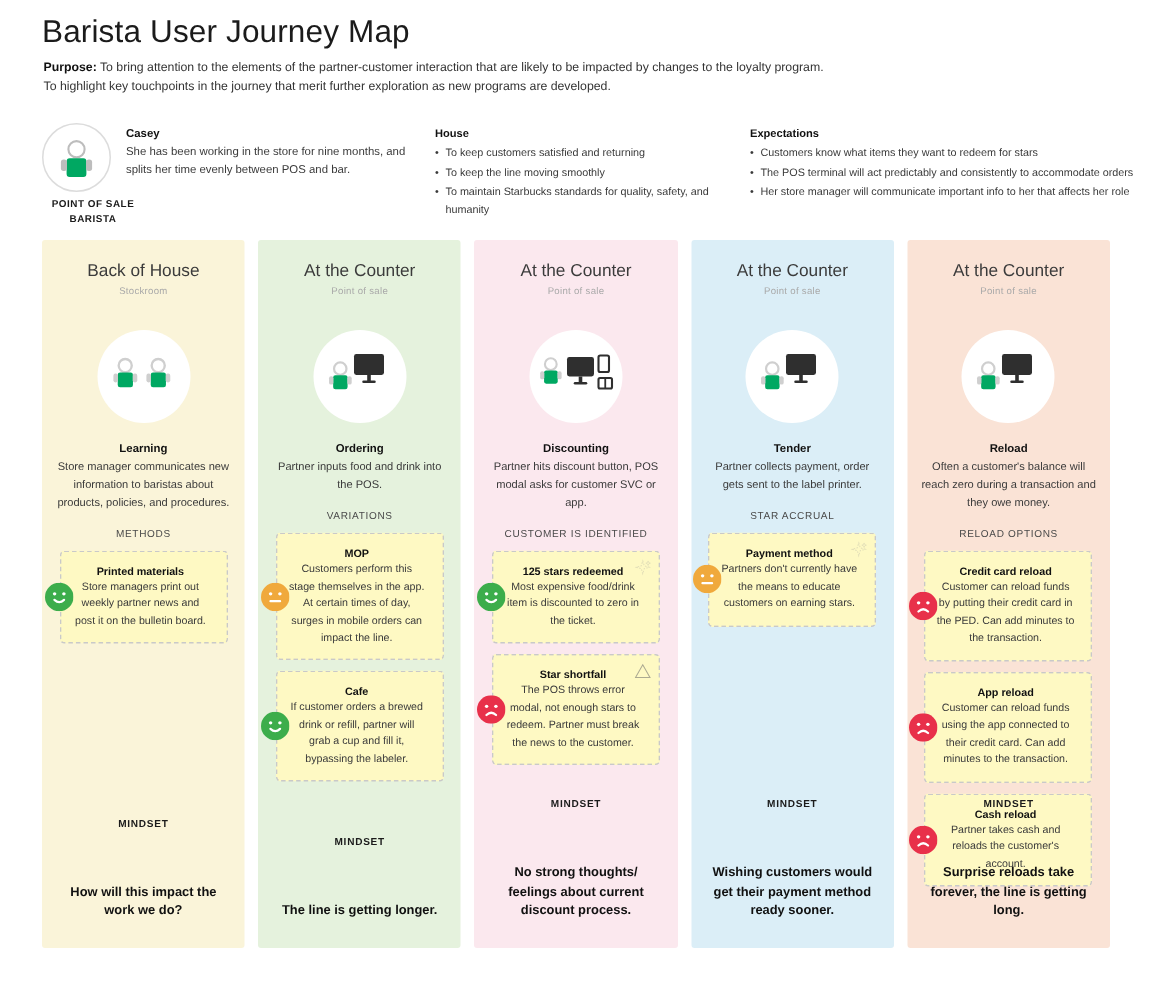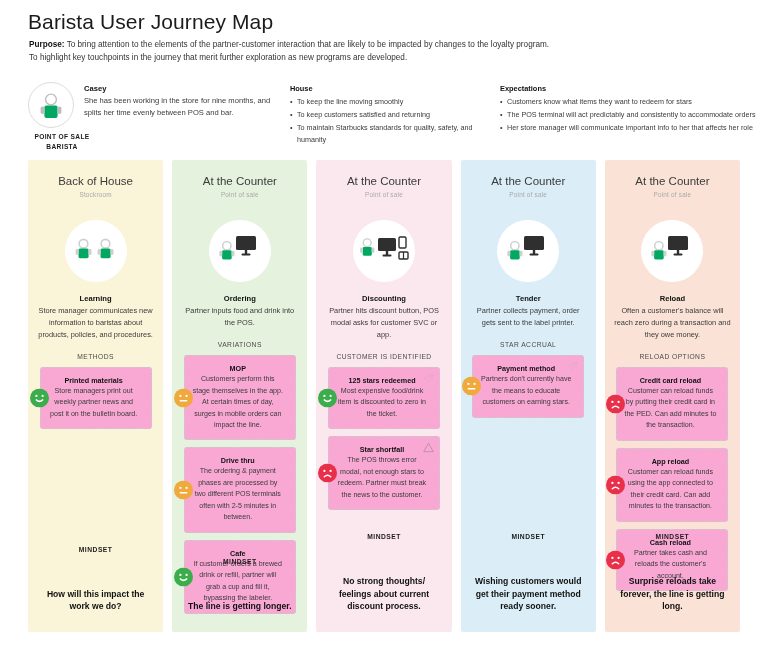--- a/index.html
+++ b/index.html
@@ -69,21 +69,21 @@
   .stage-desc{margin-top:2px;font-size:7.4px;line-height:1.6;color:#3a3a3a;text-align:center;
     width:118px;}
 
   .section-label{
     margin-top:12px;font-size:6.7px;letter-spacing:.45px;color:#4a4a4a;text-align:center;
   }
 
   .cards{margin-top:7px;width:100%;display:flex;flex-direction:column;align-items:center;gap:7px;}
   .card{
     position:relative;width:112px;box-sizing:border-box;
-    background:#f9a8d4;border:1px dashed #c9c9c9;border-radius:3px;
+    background:#fef9c3;border:1px dashed #c9c9c9;border-radius:3px;
     padding:8px 11px 8px 7px;
   }
   .card-title{font-size:7.2px;font-weight:700;color:#111;text-align:center;margin-bottom:1px;}
   .card-body{font-size:7.1px;line-height:1.62;color:#3a3a3a;text-align:center;}
 
   .face{
     position:absolute;left:-11px;top:50%;transform:translateY(-50%);
     width:19px;height:19px;border-radius:50%;
     display:flex;align-items:center;justify-content:center;
   }
@@ -127,22 +127,22 @@
     <div class="persona-label">POINT OF SALE BARISTA</div>
     <div class="persona-body">
       <div class="persona-name">Casey</div>
       <div class="persona-desc">She has been working in the store for nine months, and splits her time evenly between POS and bar.</div>
     </div>
   </div>
 
   <div class="colgroup goals">
     <h4>House</h4>
     <ul>
+      <li>To keep customers satisfied and returning</li>
       <li>To keep the line moving smoothly</li>
-      <li>To keep customers satisfied and returning</li>
       <li>To maintain Starbucks standards for quality, safety, and humanity</li>
     </ul>
   </div>
 
   <div class="colgroup expect">
     <h4>Expectations</h4>
     <ul>
       <li>Customers know what items they want to redeem for stars</li>
       <li>The POS terminal will act predictably and consistently to accommodate orders</li>
       <li>Her store manager will communicate important info to her that affects her role</li>
@@ -219,32 +219,20 @@
                 <circle cx="12.6" cy="7.4" r="1.15" fill="#fff"></circle>
                 <line x1="6.3" y1="12.3" x2="12.7" y2="12.3" stroke="#fff" stroke-width="1.5" stroke-linecap="round"></line>
               </svg>
             </div>
             <div class="card-title">MOP</div>
             <div class="card-body">Customers perform this stage themselves in the app. At certain times of day, surges in mobile orders can impact the line.</div>
           </div>
           <div class="card">
             <div class="face">
               <svg width="19" height="19" viewBox="0 0 19 19">
-                <circle cx="9.5" cy="9.5" r="9.5" fill="#f0a93c"></circle>
-                <circle cx="6.4" cy="7.4" r="1.15" fill="#fff"></circle>
-                <circle cx="12.6" cy="7.4" r="1.15" fill="#fff"></circle>
-                <line x1="6.3" y1="12.3" x2="12.7" y2="12.3" stroke="#fff" stroke-width="1.5" stroke-linecap="round"></line>
-              </svg>
-            </div>
-            <div class="card-title">Drive thru</div>
-            <div class="card-body">The ordering &amp; payment phases are processed by two different POS terminals often with 2-5 minutes in between.</div>
-          </div>
-          <div class="card">
-            <div class="face">
-              <svg width="19" height="19" viewBox="0 0 19 19">
                 <circle cx="9.5" cy="9.5" r="9.5" fill="#3cad4b"></circle>
                 <circle cx="6.4" cy="7.4" r="1.15" fill="#fff"></circle>
                 <circle cx="12.6" cy="7.4" r="1.15" fill="#fff"></circle>
                 <path d="M6.3 11.4 Q9.5 14.4 12.7 11.4" stroke="#fff" stroke-width="1.5" fill="none" stroke-linecap="round"></path>
               </svg>
             </div>
             <div class="card-title">Cafe</div>
             <div class="card-body">If customer orders a brewed drink or refill, partner will grab a cup and fill it, bypassing the labeler.</div>
           </div>
         </div>

